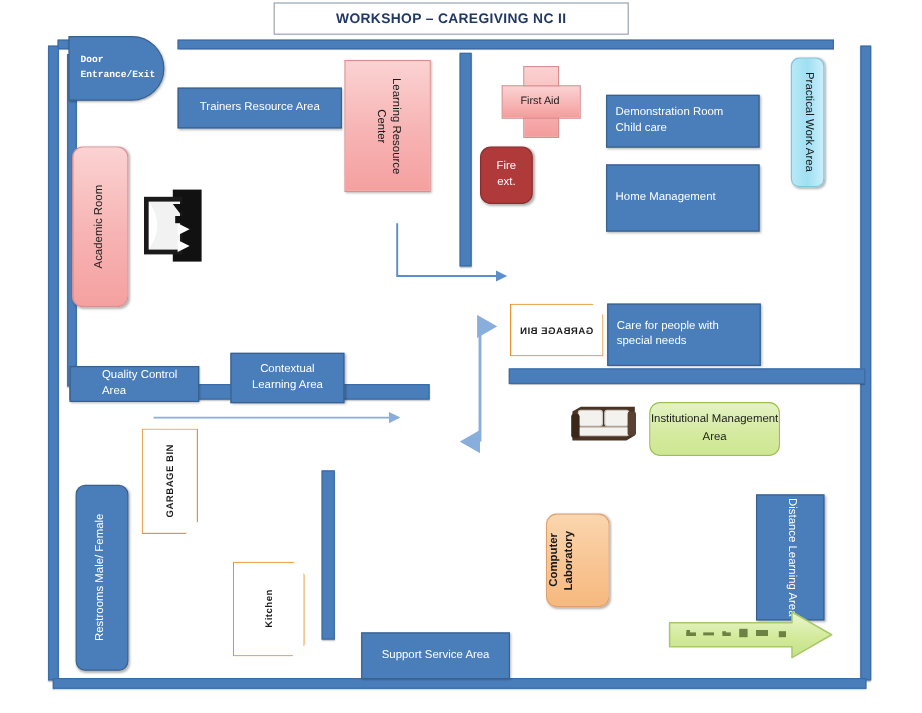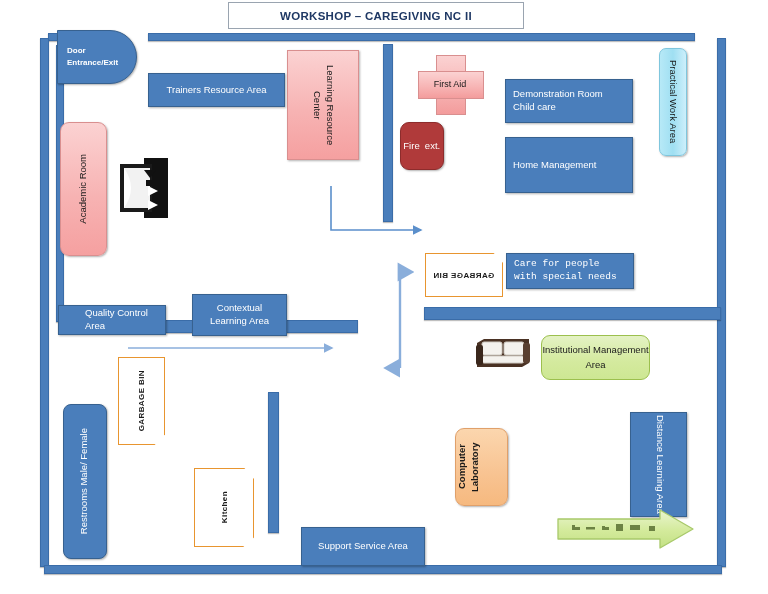--- a/index.html
+++ b/index.html
@@ -53,21 +53,21 @@
   .rot-cw{writing-mode:vertical-rl;text-orientation:mixed;}
   .rot-ccw{writing-mode:vertical-rl;transform:rotate(180deg);}
   .v-center{justify-content:center;align-items:center;text-align:center;}
   .flip{transform:scaleX(-1);}
 
   
   .door{position:absolute;background:#4a7ebb;border:1px solid #37618f;
         border-radius:0 80px 80px 0;box-shadow:1px 1px 2px rgba(0,0,0,.3);
         display:flex;flex-direction:column;justify-content:center;padding-left:9px;
         box-sizing:border-box;}
-  .door span{color:#fff;font-size:8px;font-weight:bold;line-height:1.55;}
+  .door span{color:#fff;font-size:8px;font-weight:bold;line-height:1.55;font-family:Liberation Mono, monospace;}
 
   
   .cross{position:absolute;}
   .cross .bar{position:absolute;
      background:linear-gradient(to bottom,#fbd2d2 0%,#f7b3b3 60%,#f39c9c 100%);
      border:1px solid #d98f8f;}
   .cross .lbl{position:absolute;left:0;top:0;width:100%;height:100%;
      display:flex;align-items:center;justify-content:center;
      font-size:9px;color:#1a1a1a;z-index:4;}
 
@@ -133,36 +133,36 @@
   </div>
 
   <div class="cross" style="left:418px; top:55px; width:64px; height:58px;">
     <div class="bar" style="left:18px; top:0;    width:28px; height:58px;"></div>
     <div class="bar" style="left:0;    top:16px; width:64px; height:26px;"></div>
     <div class="lbl">
         <span>First Aid</span>
       </div>
   </div>
 
-  <div class="room darkred" style="left:400px; top:122px; width:44px; height:48px; flex-direction:row;
+  <div class="room darkred" style="left:400px; top:122px; width:44px; height:48px; flex-direction:column;
               justify-content:center; align-items:center;">
     <span>Fire</span>
     <span>ext.</span>
   </div>
 
   <div class="room blue" style="left:505px; top:55px; width:128px; height:44px;">
     <span>Demonstration Room Child care</span>
   </div>
 
   <div class="room blue" style="left:505px; top:113px; width:128px; height:56px;">
     <span>Home Management</span>
   </div>
 
 
-  <div class="room blue" style="left:506px; top:229px; width:128px; height:36px;font-family:Liberation Mono, monospace;">
+  <div class="room blue" style="left:506px; top:229px; width:128px; height:52px;">
     <span>Care for people with special needs</span>
   </div>
 
   <div class="room cyan v-center" style="left:659px; top:48px; width:28px; height:108px;">
     <span class="rot-cw">Practical Work Area</span>
   </div>
 
   <div class="room blue" style="left:58px; top:281px; width:108px; height:30px;padding-left:19px;">
     <span>Quality Control Area</span>
   </div>

